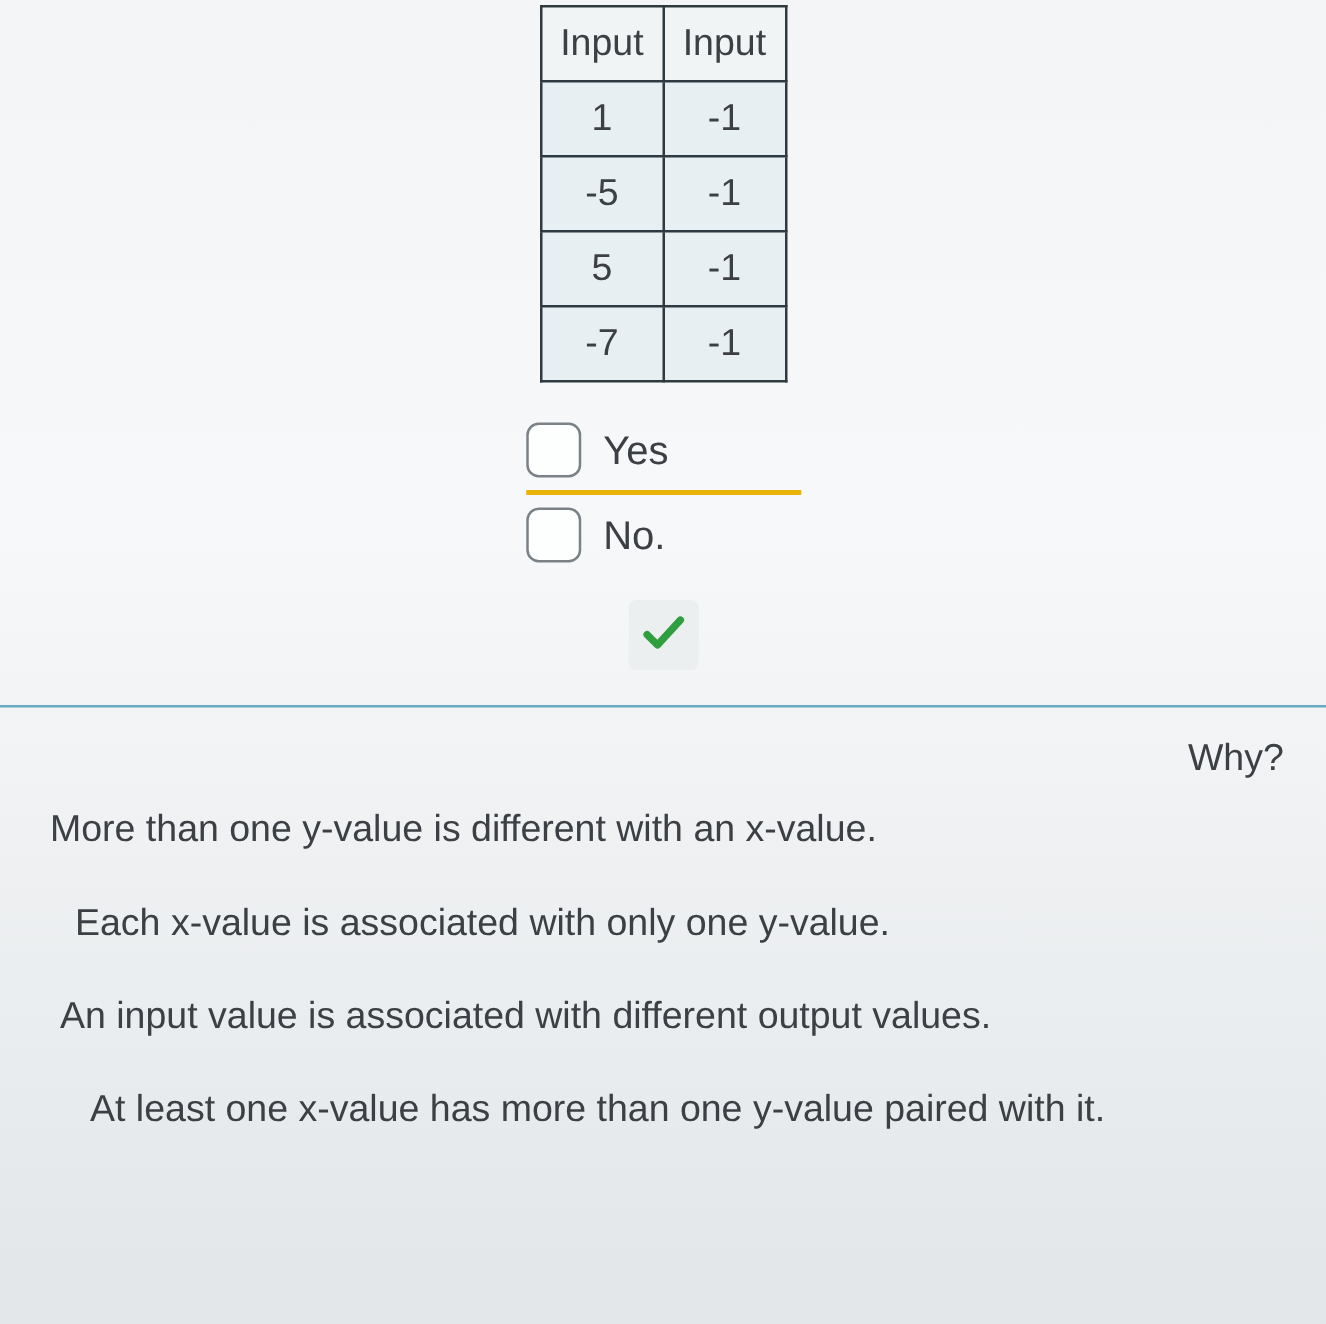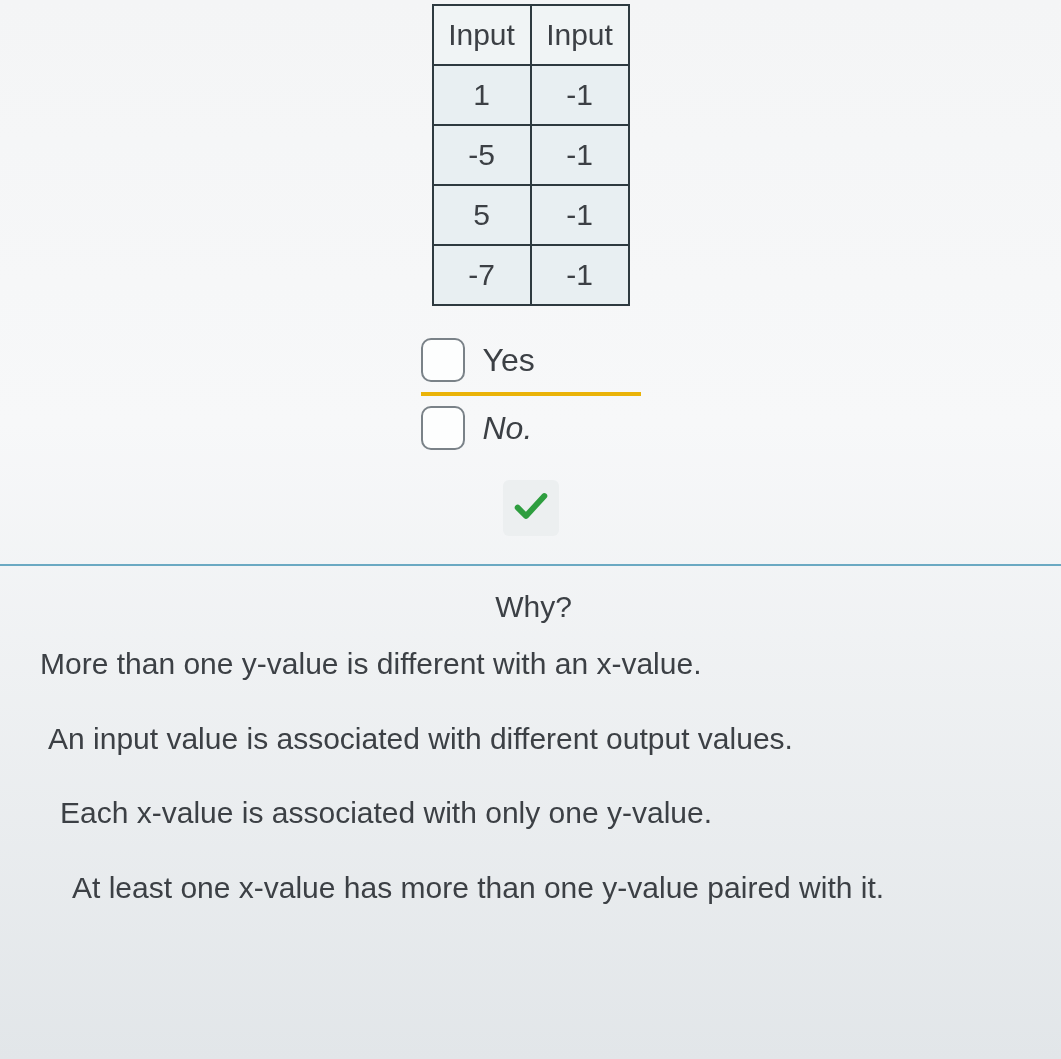--- a/index.html
+++ b/index.html
@@ -46,21 +46,20 @@
     text-align: left;
   }
   .opt-row {
     display: flex;
     align-items: center;
     padding: 10px 0;
     border-bottom: 4px solid #eab308;
   }
   .opt-row:last-of-type {
     border-bottom: none;
-    font-style: italic;
   }
   .chk {
     width: 40px;
     height: 40px;
     border: 2px solid #7a8288;
     border-radius: 10px;
     margin-right: 18px;
     background: #fdfefe;
     flex: 0 0 40px;
   }
@@ -86,21 +85,21 @@
     border-top: 2px solid #6aa9c2;
     width: 100%;
   }
 
   .why-section {
     padding: 0 34px 0 40px;
     font-size: 30px;
     color: #3c4045;
   }
   .why-title {
-    text-align: center;
+    text-align: right;
     margin: 24px 0 20px 0;
     font-size: 30px;
   }
   .answer {
     margin: 0 0 34px 0;
     line-height: 1.35;
   }
   .answer.indent1 { margin-left: 8px; }
   .answer.indent2 { margin-left: 20px; }
   .answer.indent3 { margin-left: 32px; }
@@ -156,16 +155,16 @@
   </div>
 
 </div>
 
 <hr class="divider">
 
 <div class="why-section">
   <div class="why-title">Why?</div>
 
   <div class="answer">More than one y-value is different with an x-value.</div>
+  <div class="answer indent2">Each x-value is associated with only one y-value.</div>
   <div class="answer indent1">An input value is associated with different output values.</div>
-  <div class="answer indent2">Each x-value is associated with only one y-value.</div>
   <div class="answer indent3">At least one x-value has more than one y-value paired with it.</div>
 </div>
 
 </body></html>

